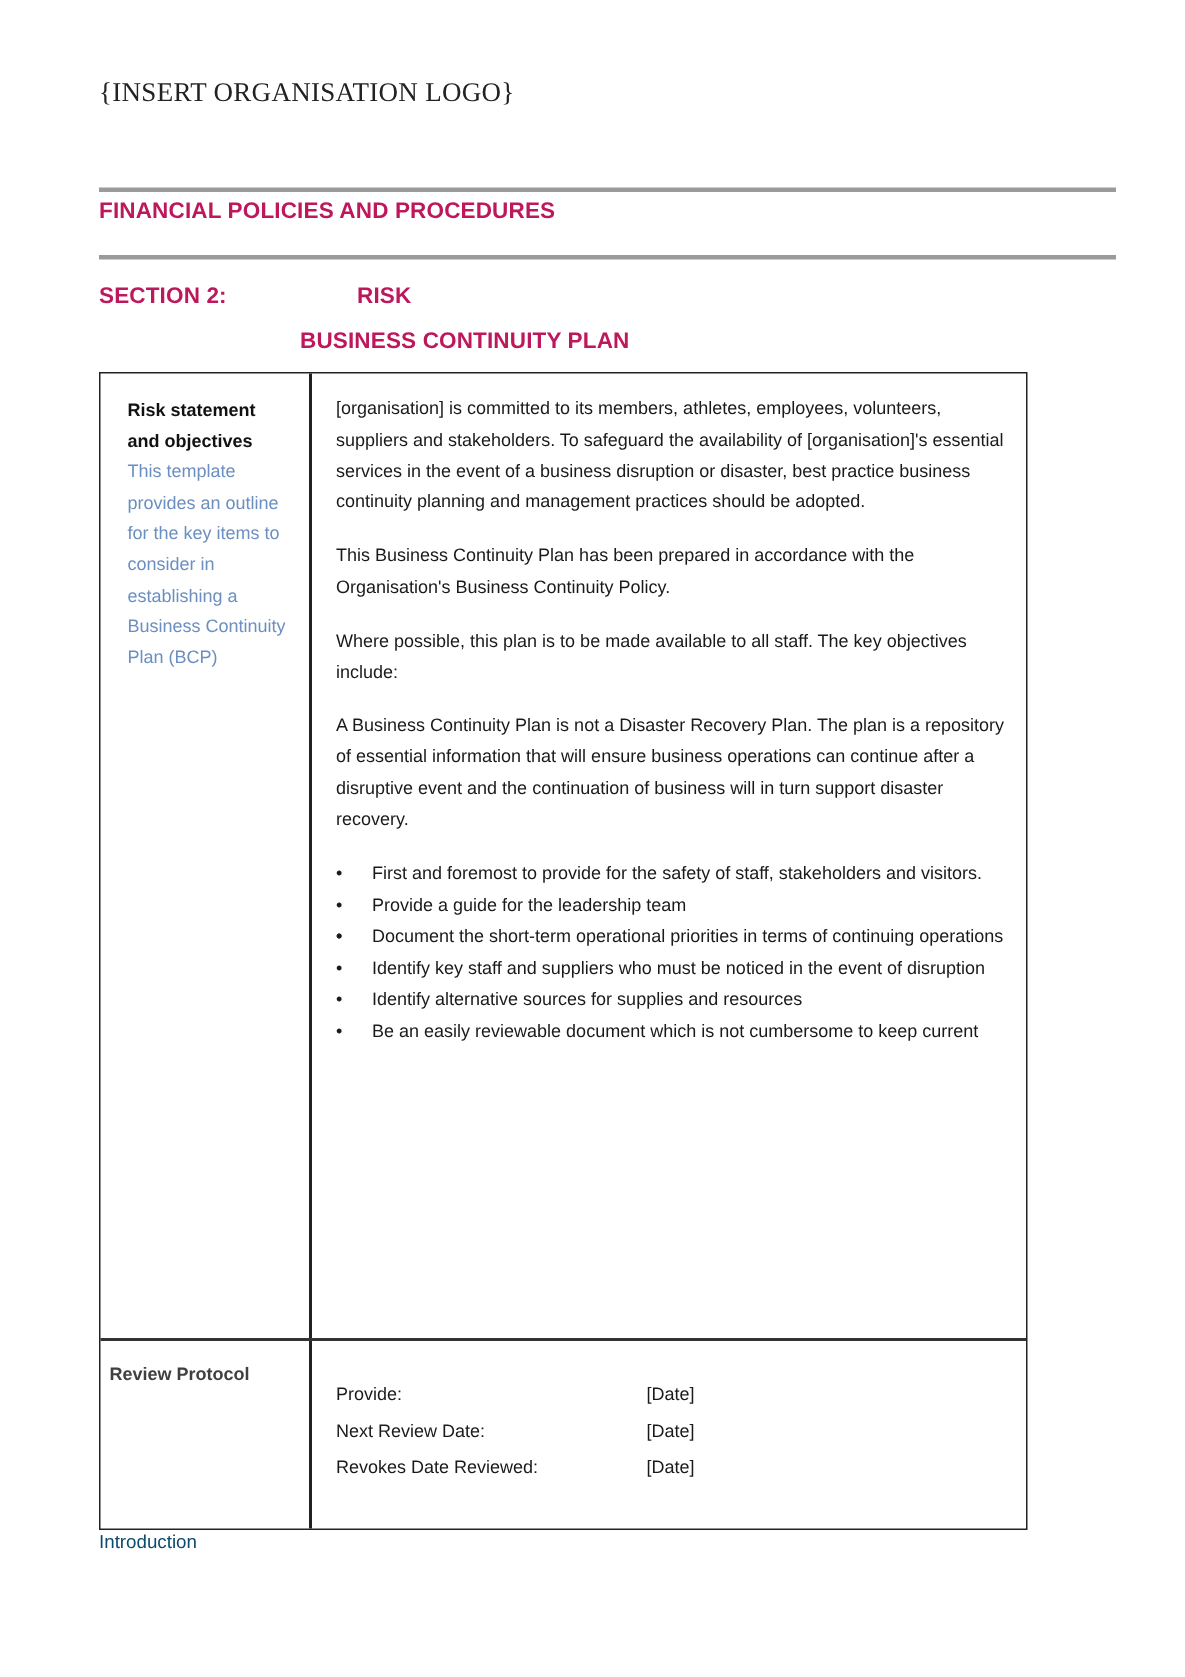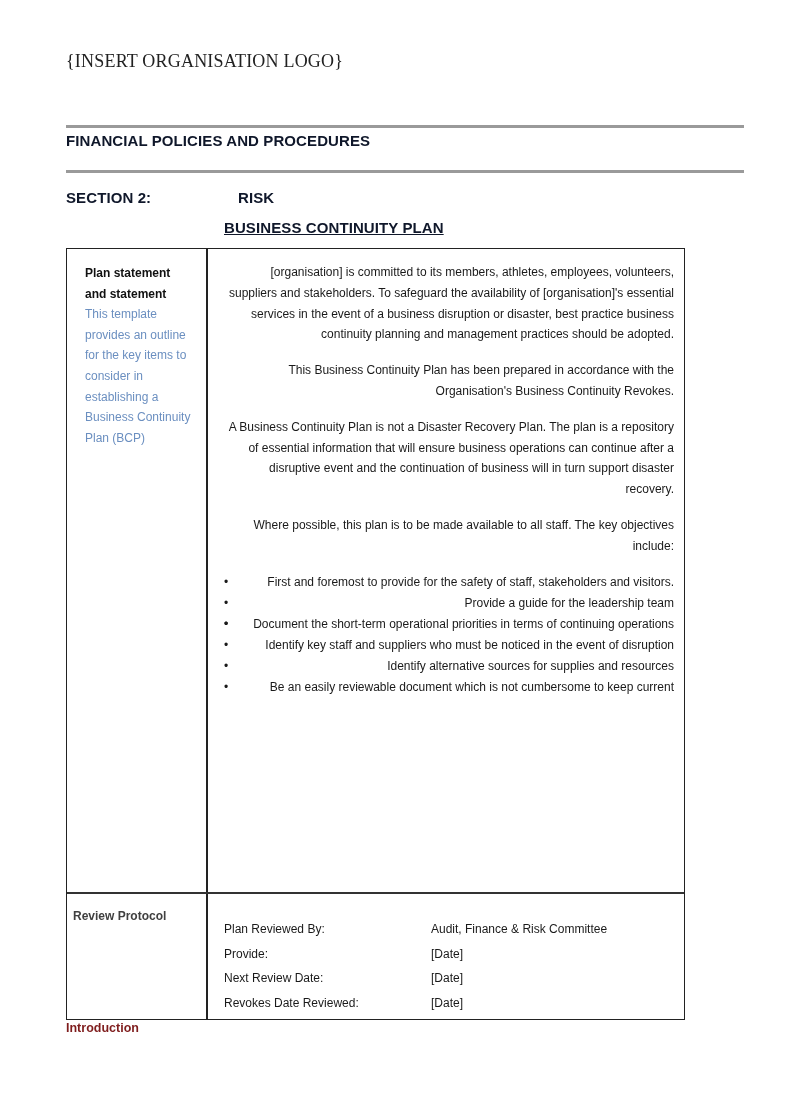--- a/index.html
+++ b/index.html
@@ -9,96 +9,92 @@
     font-family: "Liberation Serif", serif; font-size: 18px; color: #222;
     letter-spacing: 0.2px;
   }
   .rule {
     position: absolute; left: 66px; width: 678px; height: 3px; background: #9a9a9a;
   }
   .rule.r1 { top: 125px; }
   .rule.r2 { top: 170px; }
   .heading {
     position: absolute; font-family: "Liberation Sans", sans-serif; font-weight: bold;
-    color: #0f172a; font-size: 15px; letter-spacing: 0.1px;
+    color: #be185d; font-size: 15px; letter-spacing: 0.1px;
   }
   .h-main { left: 66px; top: 132px; }
   .h-section { left: 66px; top: 189px; }
   .h-risk { left: 208px; top: 189px; margin-left: 30px; }
-  .h-bcp { left: 224px; top: 219px; text-decoration: underline; }
+  .h-bcp { left: 200px; top: 219px; }
 
   .table {
     position: absolute; left: 66px; top: 248px; width: 619px; height: 772px;
     border: 1.5px solid #222; box-sizing: border-box;
     font-family: "Liberation Sans", sans-serif; font-size: 12px; color: #1a1a1a;
   }
   .vline { position: absolute; left: 139px; top: 0; bottom: 0; width: 1.5px; background: #222; }
   .hline { position: absolute; left: 0; right: 0; top: 643px; height: 2px; background: #333; }
 
   .left-col { position: absolute; left: 18px; top: 14px; width: 110px; line-height: 20.6px; }
   .left-title { font-weight: bold; color: #111; }
   .left-note { color: #6b8fc0; margin-top: 0; }
 
-  .right-col { position: absolute; left: 157px; top: 13px; width: 450px; line-height: 20.8px; text-align: right; }
+  .right-col { position: absolute; left: 157px; top: 13px; width: 450px; line-height: 20.8px; }
   .right-col p { margin: 0 0 15px 0; }
   .bullets { list-style: none; margin: 0; padding: 0; }
   .bullets li { position: relative; padding-left: 24px; line-height: 21px; }
   .bullets li .dot { position: absolute; left: 0; top: 0; }
 
   .review-label { position: absolute; left: 6px; top: 660px; font-weight: bold; color: #404040; }
   .review-rows { position: absolute; left: 157px; top: 670px; width: 440px; }
   .review-row { display: flex; height: 24.7px; line-height: 20px; }
   .review-row .k { width: 207px; }
   .intro {
     position: absolute; left: 66px; top: 1021px;
-    font-family: "Liberation Sans", sans-serif; font-weight: bold; font-size: 12.5px; color: #7f1d1d;
+    font-family: "Liberation Sans", sans-serif; font-weight: normal; font-size: 12.5px; color: #0c4a6e;
   }
 </style>
 </head>
 <body>
 
 <div class="logo">{INSERT ORGANISATION LOGO}</div>
 <div class="rule r1"></div>
 <div class="heading h-main">FINANCIAL POLICIES AND PROCEDURES</div>
 <div class="rule r2"></div>
 <div class="heading h-section">SECTION 2:</div>
 <div class="heading h-risk">RISK</div>
 <div class="heading h-bcp">BUSINESS CONTINUITY PLAN</div>
 
 <div class="table">
   <div class="vline"></div>
   <div class="hline"></div>
 
   <div class="left-col">
-    <div class="left-title">Plan statement and statement</div>
+    <div class="left-title">Risk statement and objectives</div>
     <div class="left-note">This template provides an outline for the key items to consider in establishing a Business Continuity Plan (BCP)</div>
   </div>
 
   <div class="right-col">
     <p>[organisation] is committed to its members, athletes, employees, volunteers, suppliers and stakeholders. To safeguard the availability of [organisation]'s essential services in the event of a business disruption or disaster, best practice business continuity planning and management practices should be adopted.</p>
-    <p>This Business Continuity Plan has been prepared in accordance with the Organisation's Business Continuity Revokes.</p>
+    <p>This Business Continuity Plan has been prepared in accordance with the Organisation's Business Continuity Policy.</p>
+    <p style="margin-bottom:15px">Where possible, this plan is to be made available to all staff.  The key objectives include:</p>
     <p>A Business Continuity Plan is not a Disaster Recovery Plan.  The plan is a repository of essential information that will ensure business operations can continue after a disruptive event and the continuation of business will in turn support disaster recovery.</p>
-    <p style="margin-bottom:15px">Where possible, this plan is to be made available to all staff.  The key objectives include:</p>
     <ul class="bullets">
       <li><span class="dot">•</span><span>First and foremost to provide for the safety of staff, stakeholders and visitors.</span></li>
       <li><span class="dot">•</span><span>Provide a guide for the leadership team</span></li>
       <li><span class="dot">•</span></li>
       <li><span class="dot">•</span><span>Document the short-term operational priorities in terms of continuing operations</span></li>
       <li><span class="dot">•</span><span>Identify key staff and suppliers who must be noticed in the event of disruption</span></li>
       <li><span class="dot">•</span><span>Identify alternative sources for supplies and resources</span></li>
       <li><span class="dot">•</span><span>Be an easily reviewable document which is not cumbersome to keep current</span></li>
     </ul>
   </div>
 
   <div class="review-label">Review Protocol</div>
   <div class="review-rows">
-    <div class="review-row">
-      <span class="k">Plan Reviewed By:</span>
-      <span class="v">Audit, Finance &amp; Risk Committee</span>
-    </div>
     <div class="review-row">
       <span class="k">Provide:</span>
       <span class="v">[Date]</span>
     </div>
     <div class="review-row">
       <span class="k">Next Review Date:</span>
       <span class="v">[Date]</span>
     </div>
     <div class="review-row">
       <span class="k">Revokes Date Reviewed:</span>

